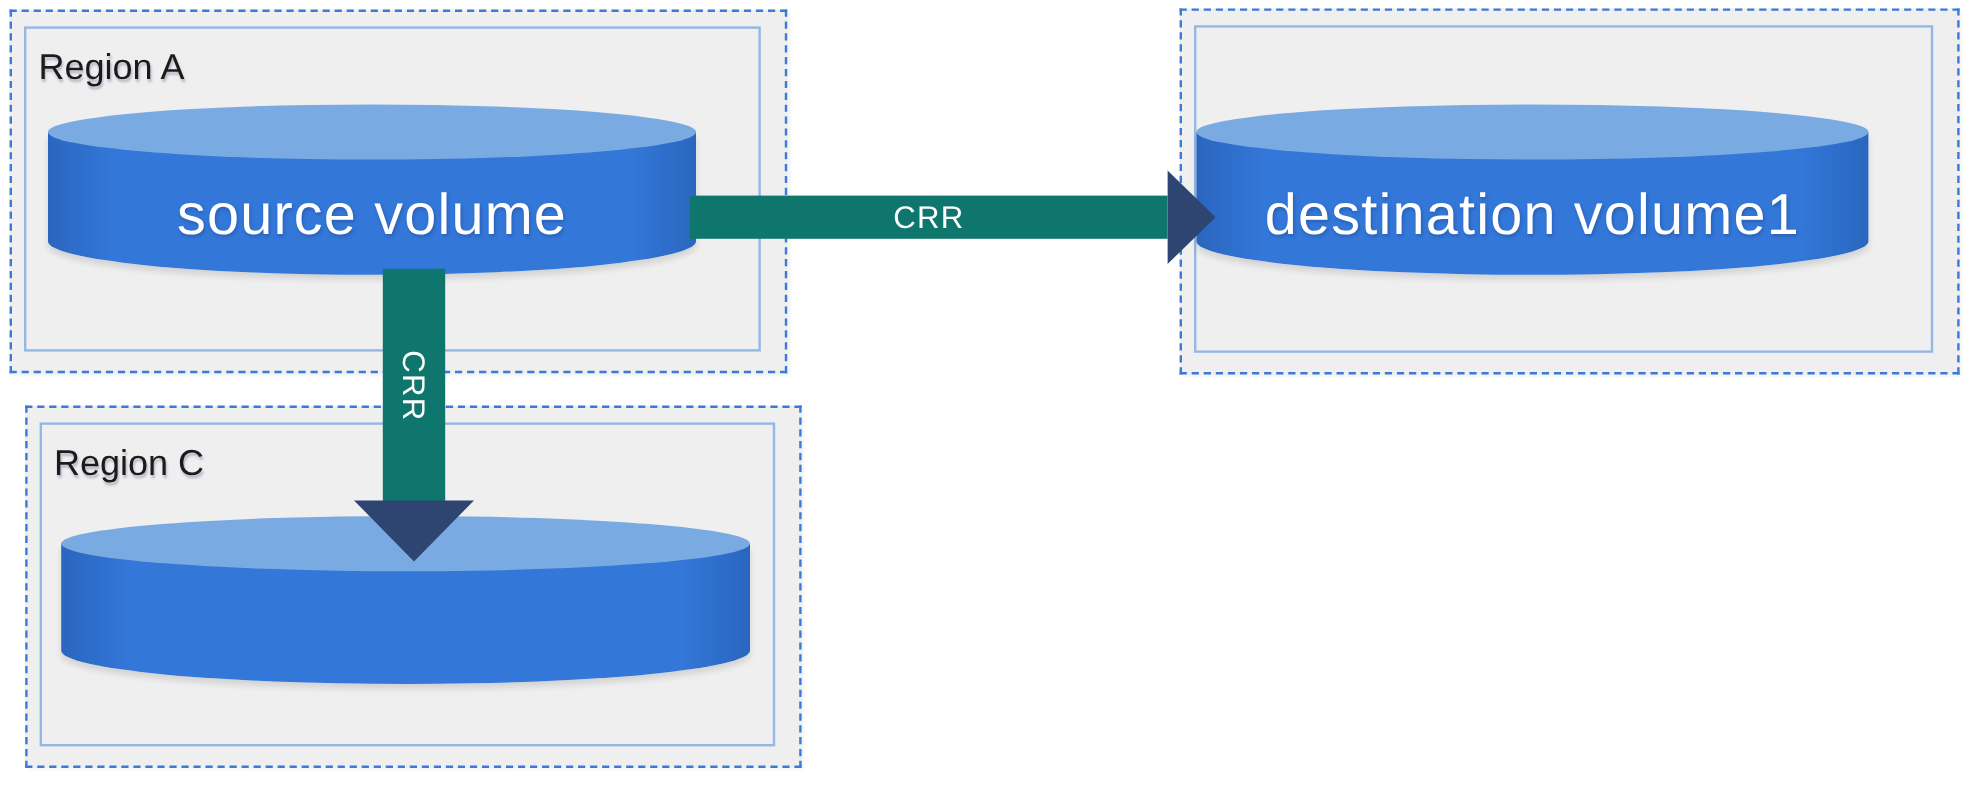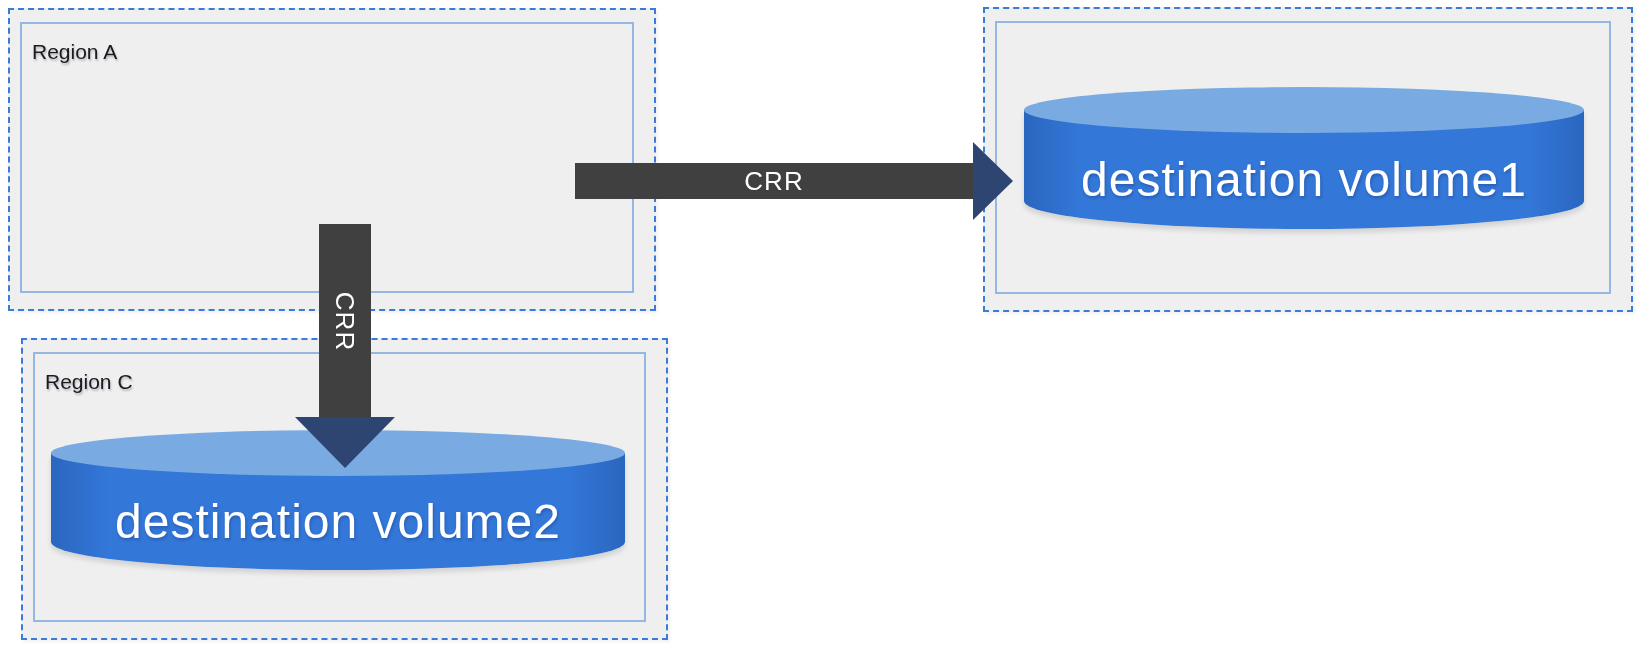--- a/index.html
+++ b/index.html
@@ -3,38 +3,38 @@
 <meta charset="utf-8">
 <style>
   html,body{margin:0;padding:0;background:#ffffff;font-family:"Liberation Sans",sans-serif;}
   .canvas{position:relative;width:1652px;height:662px;background:#ffffff;overflow:hidden;}
 
   
   .region{position:absolute;background:#efefef;border:2px dashed #3b7ad9;box-sizing:border-box;
           box-shadow:2px 2px 3px rgba(0,0,0,0.06);}
   .region-inner{position:absolute;left:10px;top:12px;right:20px;bottom:16px;
                 border:2px solid #94b7e4;box-sizing:border-box;pointer-events:none;}
-  .region-label{position:absolute;left:22px;top:30px;font-size:21px;color:#1b1b1b;
+  .region-label{position:absolute;left:22px;top:30px;font-size:30px;color:#1b1b1b;
                 text-shadow:1px 2px 2px rgba(110,110,150,0.45);white-space:nowrap;}
 
   
   .cylinder{position:absolute;}
   .cyl-body{position:absolute;left:0;right:0;top:23px;bottom:0;
             background:linear-gradient(90deg,#2a66bf 0%,#3377d8 10%,#3377d8 90%,#2a66bf 100%);
             border-radius:0 0 50% 50% / 0 0 28px 28px;
             box-shadow:0 4px 5px rgba(0,0,0,0.12);}
   .cyl-top{position:absolute;left:0;right:0;top:0;height:46px;background:#79abe2;
            border-radius:50%;}
   .cyl-label{position:absolute;left:0;right:0;top:48px;bottom:6px;
              display:flex;align-items:center;justify-content:center;
              color:#ffffff;font-size:48px;font-weight:400;letter-spacing:1px;
              text-shadow:1px 2px 3px rgba(10,20,70,0.25);white-space:nowrap;}
 
   
-  .arrow-color{background:#404040;}
+  .arrow-color{background:#0f766e;}
   .arrow-h-shaft{position:absolute;left:575px;top:163px;width:398px;height:36px;z-index:6;
                  display:flex;align-items:center;justify-content:center;}
   .arrow-h-head{position:absolute;left:973px;top:142px;width:0;height:0;z-index:6;
                 border-top:39px solid transparent;border-bottom:39px solid transparent;
                 border-left:40px solid #2f4571;}
   .arrow-v-shaft{position:absolute;left:319px;top:224px;width:52px;height:194px;z-index:6;
                  display:flex;align-items:center;justify-content:center;}
   .arrow-v-head{position:absolute;left:295px;top:417px;width:0;height:0;z-index:6;
                 border-left:50px solid transparent;border-right:50px solid transparent;
                 border-top:51px solid #2f4571;}
@@ -42,38 +42,42 @@
   .arrow-label-vertical{transform:rotate(90deg);}
 </style>
 </head>
 <body>
 
 <div class="canvas">
 
   <div class="region" style="left:8px;top:8px;width:648px;height:303px;">
     <div class="region-inner"></div>
     <div class="region-label">Region A</div>
+    <div class="cylinder" style="left:30px;top:77px;width:540px;height:142px;">
+      <div class="cyl-body"></div>
+      <div class="cyl-top"></div>
+      <div class="cyl-label">source volume</div>
+    </div>
   </div>
 
   <div class="region" style="left:983px;top:7px;width:650px;height:305px;">
     <div class="region-inner"></div>
-    <div class="cylinder" style="left:39px;top:78px;width:560px;height:142px;">
+    <div class="cylinder" style="left:12px;top:78px;width:560px;height:142px;">
       <div class="cyl-body"></div>
       <div class="cyl-top"></div>
       <div class="cyl-label">destination volume1</div>
     </div>
   </div>
 
   <div class="region" style="left:8px;top:338px;width:647px;height:302px;margin-left:13px;">
     <div class="region-inner"></div>
     <div class="region-label">Region C</div>
     <div class="cylinder" style="left:28px;top:90px;width:574px;height:140px;">
       <div class="cyl-body"></div>
       <div class="cyl-top"></div>
-      <div class="cyl-label">destination volume2</div>
     </div>
   </div>
 
   <div class="arrow-h-shaft arrow-color">
     <span class="arrow-label">CRR</span>
   </div>
   <div class="arrow-h-head"></div>
 
   <div class="arrow-v-shaft arrow-color">
     <span class="arrow-label arrow-label-vertical">CRR</span>

